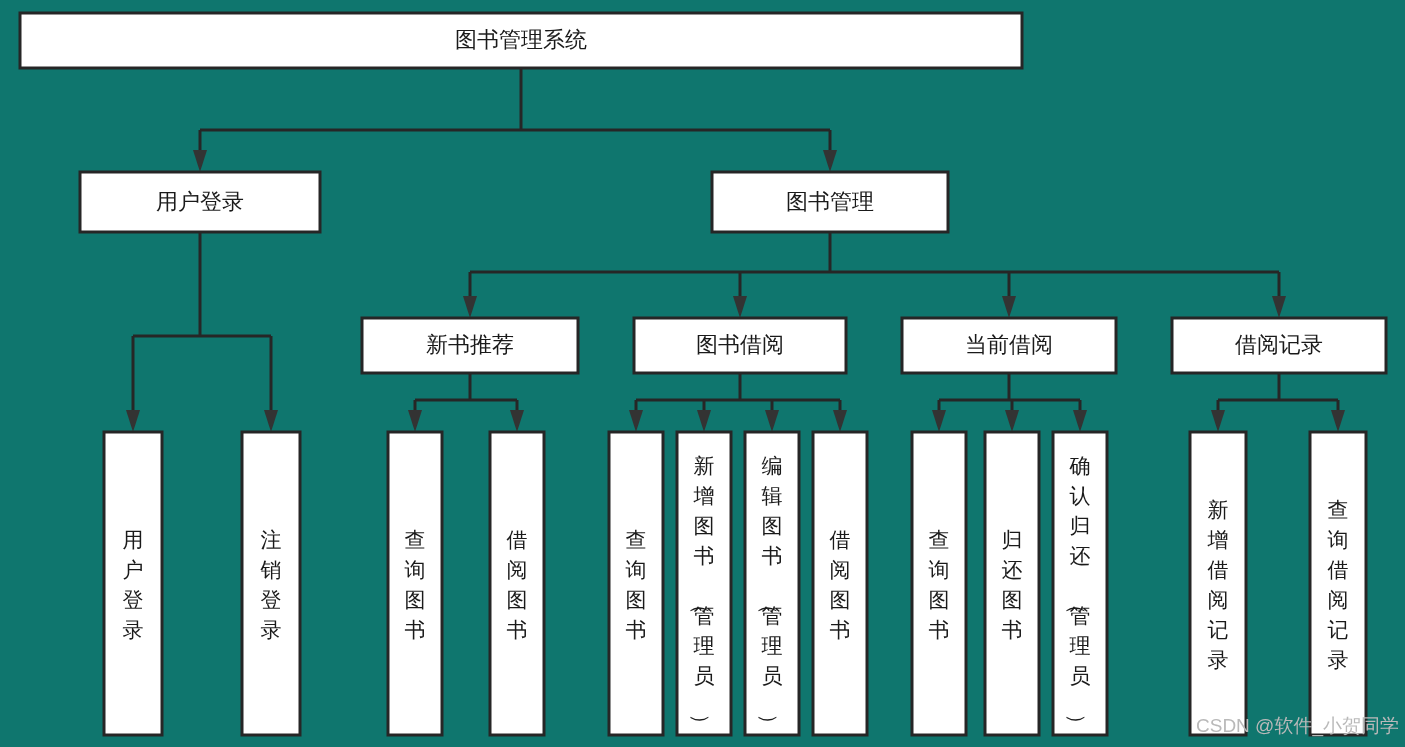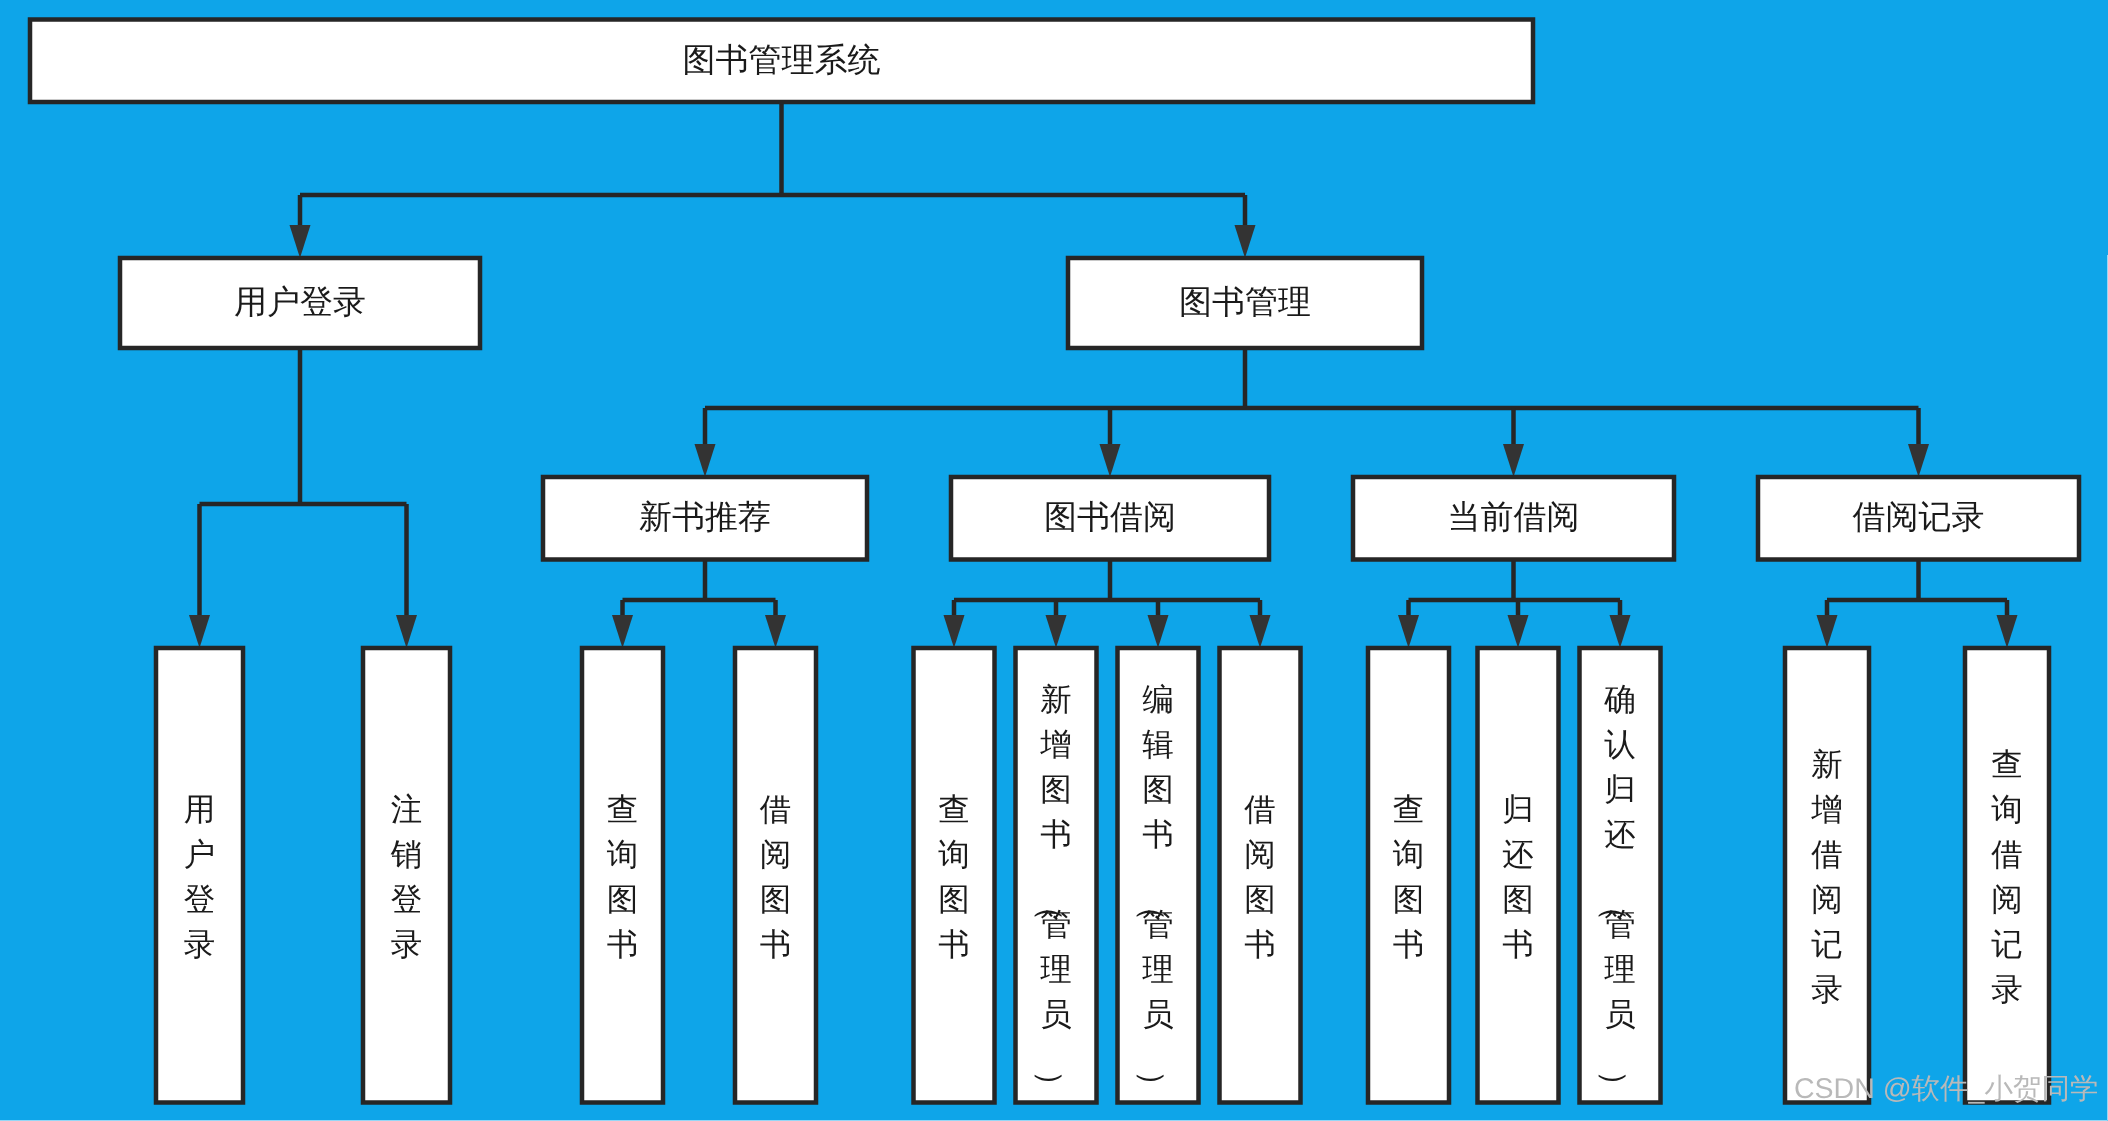--- a/index.html
+++ b/index.html
@@ -11,21 +11,21 @@
   body {
     width: 1405px;
     height: 747px;
     overflow: hidden;
     font-family: "Liberation Sans", "DejaVu Sans", sans-serif;
   }
   #diagram-root {
     position: relative;
     width: 1405px;
     height: 747px;
-    background: #0ea5e9;
+    background: #0f766e;
   }
   svg#flow-svg {
     position: absolute;
     left: 0;
     top: 0;
     width: 1405px;
     height: 747px;
     display: block;
   }
   .node-rect {

